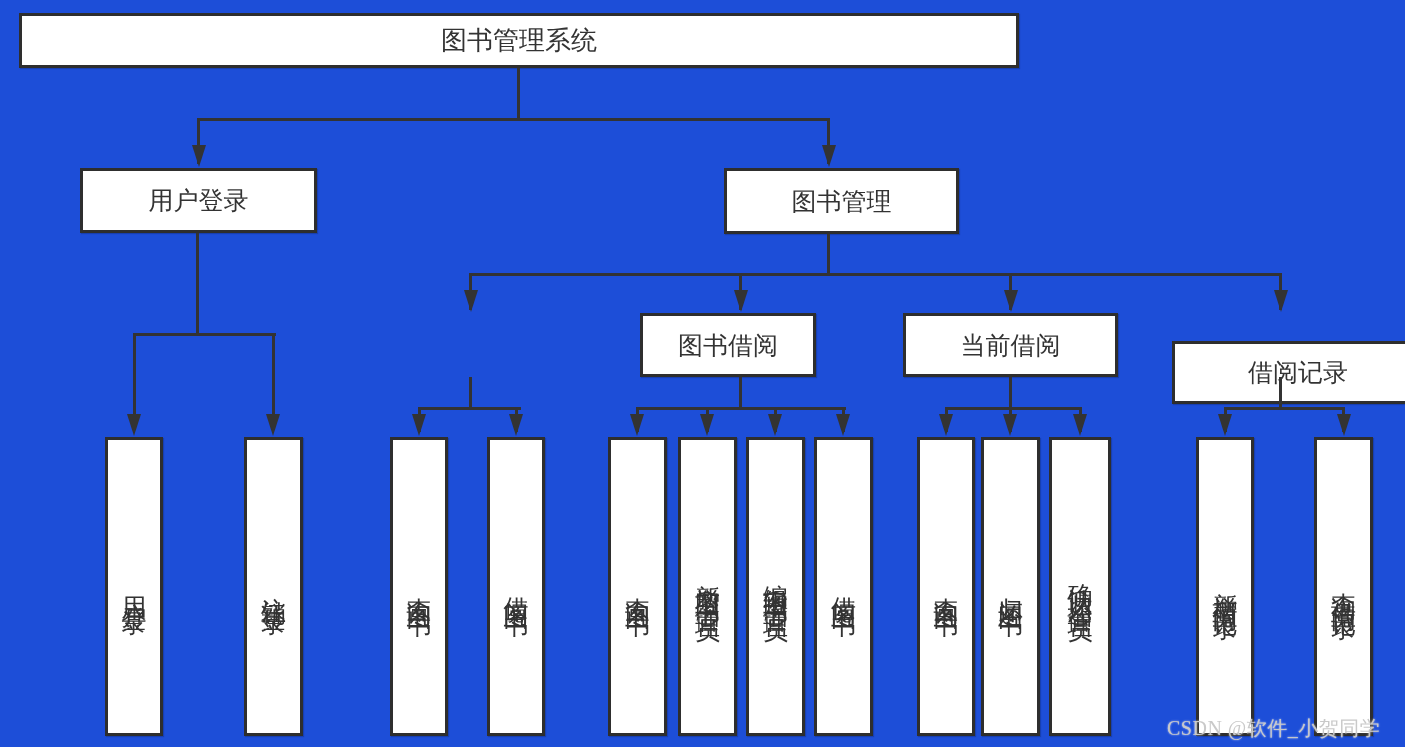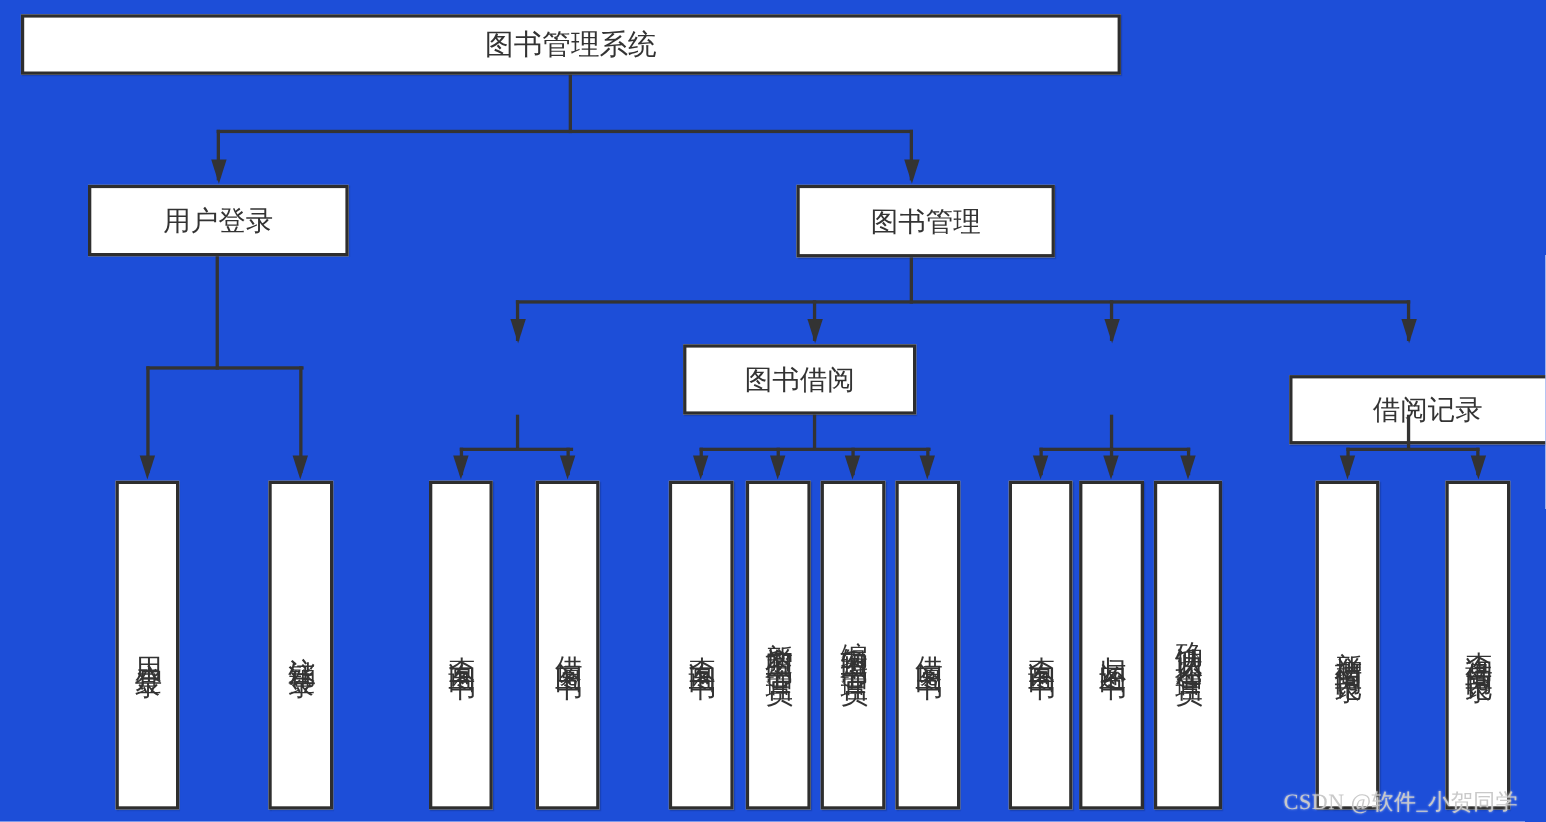--- a/index.html
+++ b/index.html
@@ -76,21 +76,22 @@
   <div class="line" style="left:469px;top:273px;width:813px;height:3px;"></div>
   <div class="line" style="left:469px;top:273px;width:3px;height:37px;"></div>
   <div class="line" style="left:739px;top:273px;width:3px;height:37px;"></div>
   <div class="line" style="left:1009px;top:273px;width:3px;height:37px;"></div>
   <div class="line" style="left:1279px;top:273px;width:3px;height:37px;"></div>
   <div class="arrow" style="left:464px;top:290px;"></div>
   <div class="arrow" style="left:734px;top:290px;"></div>
   <div class="arrow" style="left:1004px;top:290px;"></div>
   <div class="arrow" style="left:1274px;top:290px;"></div>
 
-  <div class="box" style="left:621px;top:313px;width:212px;height:64px;">图书借阅</div>
+  <div class="box" style="left:640px;top:313px;width:176px;height:64px;">图书借阅</div>
+  <div class="box" style="left:903px;top:313px;width:215px;height:64px;">当前借阅</div>
   <div class="box" style="left:1172px;top:313px;width:252px;height:63px;margin-top:28px;">借阅记录</div>
 
   <div class="line" style="left:469px;top:377px;width:3px;height:33px;"></div>
   <div class="line" style="left:418px;top:407px;width:103px;height:3px;"></div>
   <div class="line" style="left:418px;top:407px;width:3px;height:25px;"></div>
   <div class="line" style="left:515px;top:407px;width:3px;height:25px;"></div>
   <div class="arrow" style="left:412px;top:414px;"></div>
   <div class="arrow" style="left:509px;top:414px;"></div>
 
   <div class="line" style="left:739px;top:377px;width:3px;height:33px;"></div>

